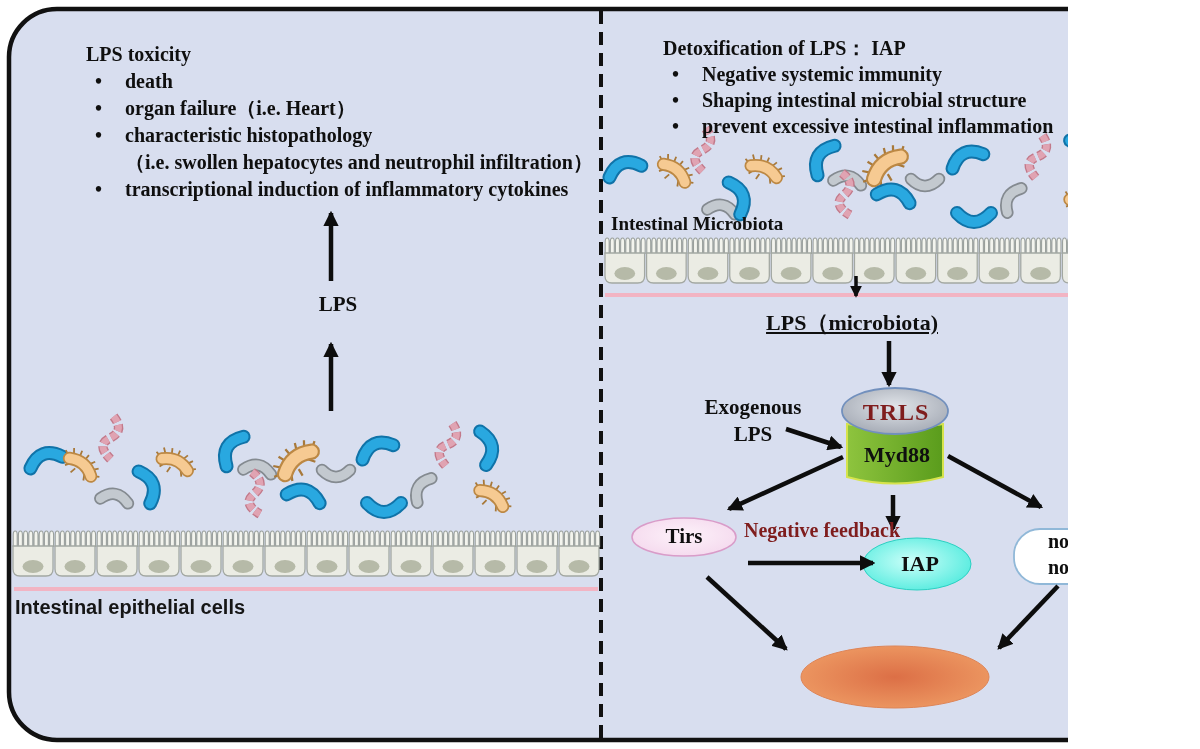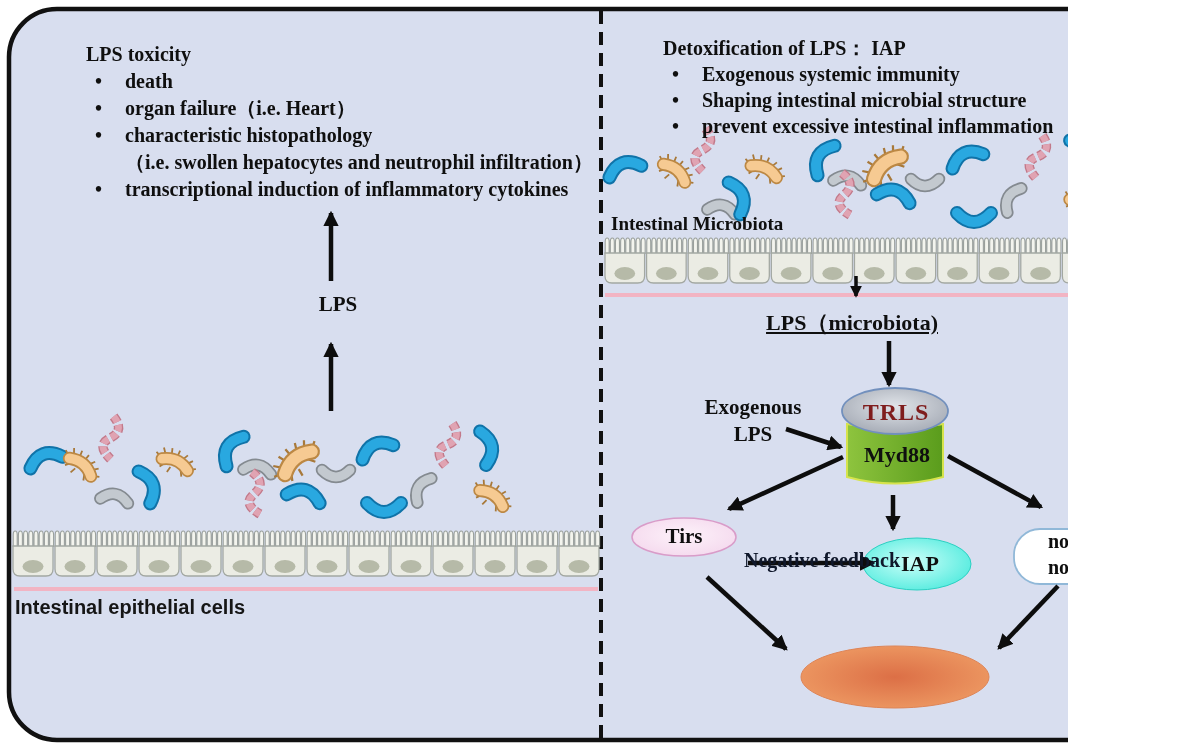--- a/index.html
+++ b/index.html
@@ -21,21 +21,21 @@
   .title-left{left:86px;top:42px;font-size:20px;}
   .title-right{left:663px;top:36px;font-size:20px;}
   .lps-left{left:338px;top:292px;font-size:21px;}
   .epi-label{left:15px;top:595px;font-size:20px;font-family:"Liberation Sans","DejaVu Sans",sans-serif;color:#161616;}
   .microbiota-label{left:611px;top:213px;font-size:19px;}
   .lps-microbiota{left:852px;top:310px;font-size:22px;text-decoration:underline;}
   .exogenous{left:753px;top:394px;font-size:21px;line-height:27px;}
   .trls-label{left:896px;top:398px;font-size:24px;color:#7f1d1d;letter-spacing:1px;}
   .myd88-label{left:897px;top:442px;font-size:22px;}
   .tirs-label{left:684px;top:524px;font-size:21px;}
-  .negfb-label{left:822px;top:548px;font-size:20px;color:#0f172a;}
+  .negfb-label{left:822px;top:518px;font-size:20px;color:#7f1d1d;}
   .iap-label{left:920px;top:551px;font-size:22px;}
   .nod-label{left:1069px;top:528px;font-size:20px;line-height:26px;}
   .cyt-label{left:895px;top:647px;font-size:21px;line-height:29px;}
 </style>
 </head>
 <body>
 
 <div class="canvas">
 
   <svg class="art" width="1200" height="749" viewBox="0 0 1200 749">
@@ -218,21 +218,21 @@
         <span>transcriptional induction of inflammatory cytokines</span>
       </div>
   </div>
   <div class="txt lps-left center">LPS</div>
   <div class="txt title-right">Detoxification of  LPS：  IAP</div>
 
   <div class="txt epi-label">Intestinal epithelial cells</div>
   <div class="list right-list">
     <div class="row">
         <span class="marker">•</span>
-        <span>Exogenous systemic immunity</span>
+        <span>Negative systemic immunity</span>
       </div>
     <div class="row">
         <span class="marker">•</span>
         <span>Shaping intestinal microbial structure</span>
       </div>
     <div class="row">
         <span class="marker">•</span>
         <span>prevent excessive intestinal inflammation</span>
       </div>
   </div>

